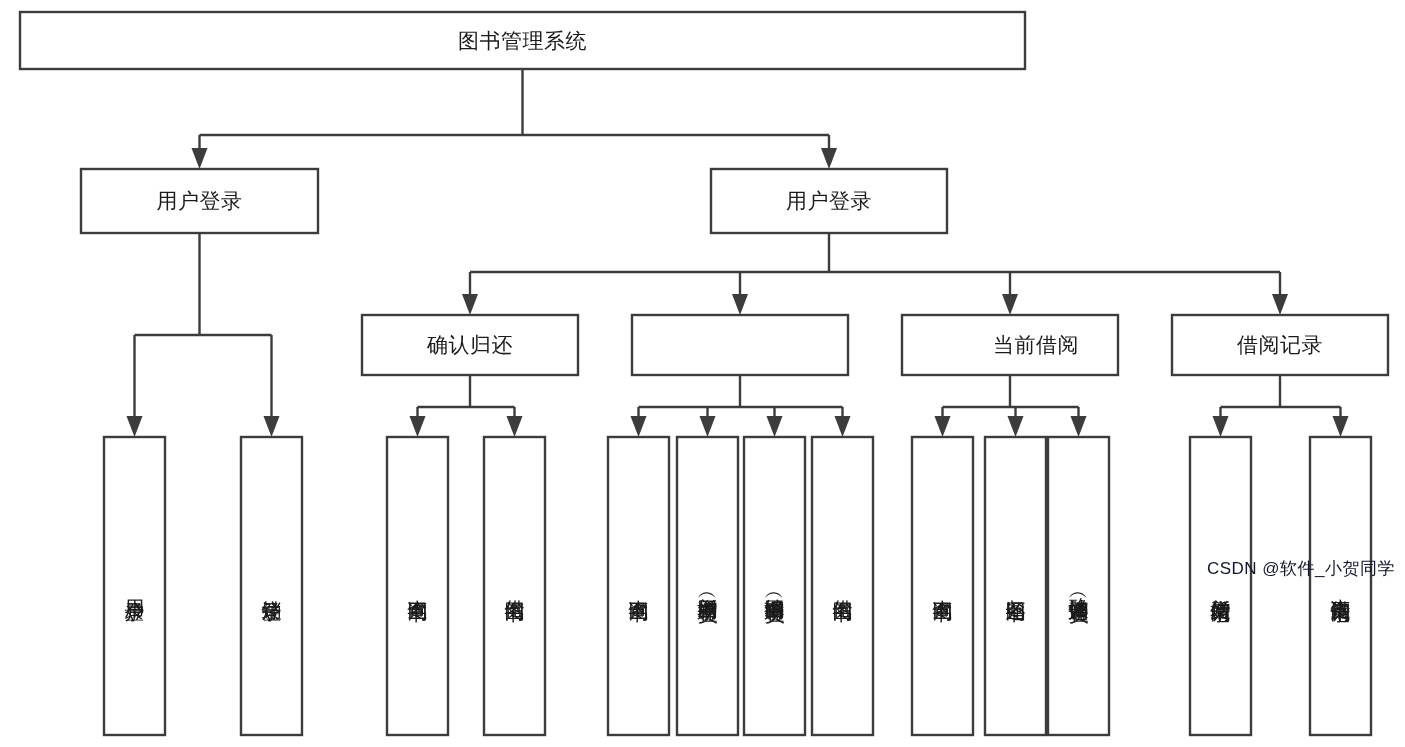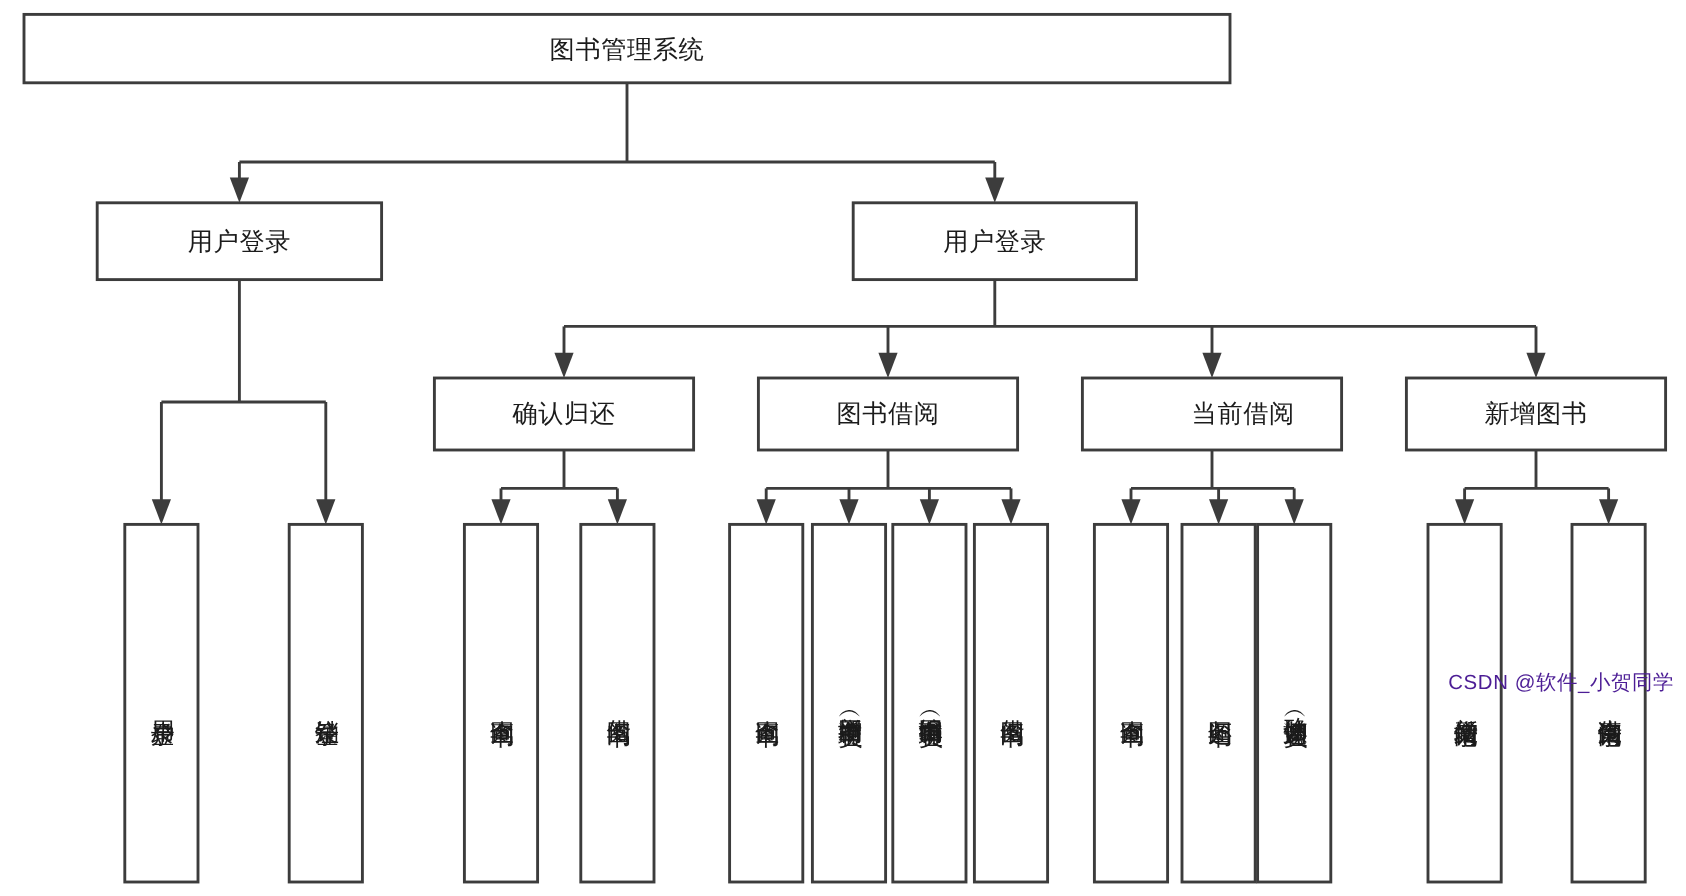--- a/index.html
+++ b/index.html
@@ -63,21 +63,21 @@
     writing-mode: vertical-rl;
     text-orientation: upright;
     letter-spacing: 1px;
     white-space: nowrap;
     pointer-events: none;
   }
   .watermark {
     position: absolute;
     right: 10px;
     bottom: 6px;
-    color: #4c1d95;
+    color: #0f172a;
     font-size: 17px;
     letter-spacing: 0.5px;
     white-space: nowrap;
     pointer-events: none;
   }
 </style>
 </head>
 <body>
 
 <div id="diagram-root">
@@ -181,23 +181,22 @@
     <rect class="node-box" x="1190" y="437" width="61" height="298"></rect>
     <rect class="node-box" x="1310" y="437" width="61" height="298"></rect>
   </svg>
 
   <div class="node-label-h" style="left:20px; top:12px; width:1005px; height:57px;">图书管理系统</div>
 
   <div class="node-label-h" style="left:81px; top:169px; width:237px; height:64px;">用户登录</div>
   <div class="node-label-h" style="left:711px; top:169px; width:236px; height:64px;">用户登录</div>
 
   <div class="node-label-h" style="left:362px; top:315px; width:216px; height:60px;">确认归还</div>
-  <div class="node-label-h" style="left:632px; top:315px; width:216px; height:60px;">图书借阅</div>
   <div class="node-label-h" style="left:902px; top:315px; width:216px; height:60px;padding-left:26px;">当前借阅</div>
-  <div class="node-label-h" style="left:1172px; top:315px; width:216px; height:60px;">新增图书</div>
+  <div class="node-label-h" style="left:1172px; top:315px; width:216px; height:60px;">借阅记录</div>
 
   <div class="node-label-v" style="left:104px; top:437px; width:61px; height:298px;">用户登录</div>
   <div class="node-label-v" style="left:241px; top:437px; width:61px; height:298px;">注销登录</div>
   <div class="node-label-v" style="left:387px; top:437px; width:61px; height:298px;">查询图书</div>
   <div class="node-label-v" style="left:484px; top:437px; width:61px; height:298px;">借阅图书</div>
   <div class="node-label-v" style="left:608px; top:437px; width:61px; height:298px;">查询图书</div>
   <div class="node-label-v" style="left:677px; top:437px; width:61px; height:298px;">新增图书（管理员）</div>
   <div class="node-label-v" style="left:744px; top:437px; width:61px; height:298px;">编辑图书（管理员）</div>
   <div class="node-label-v" style="left:812px; top:437px; width:61px; height:298px;">借阅图书</div>
   <div class="node-label-v" style="left:912px; top:437px; width:61px; height:298px;">查询图书</div>

